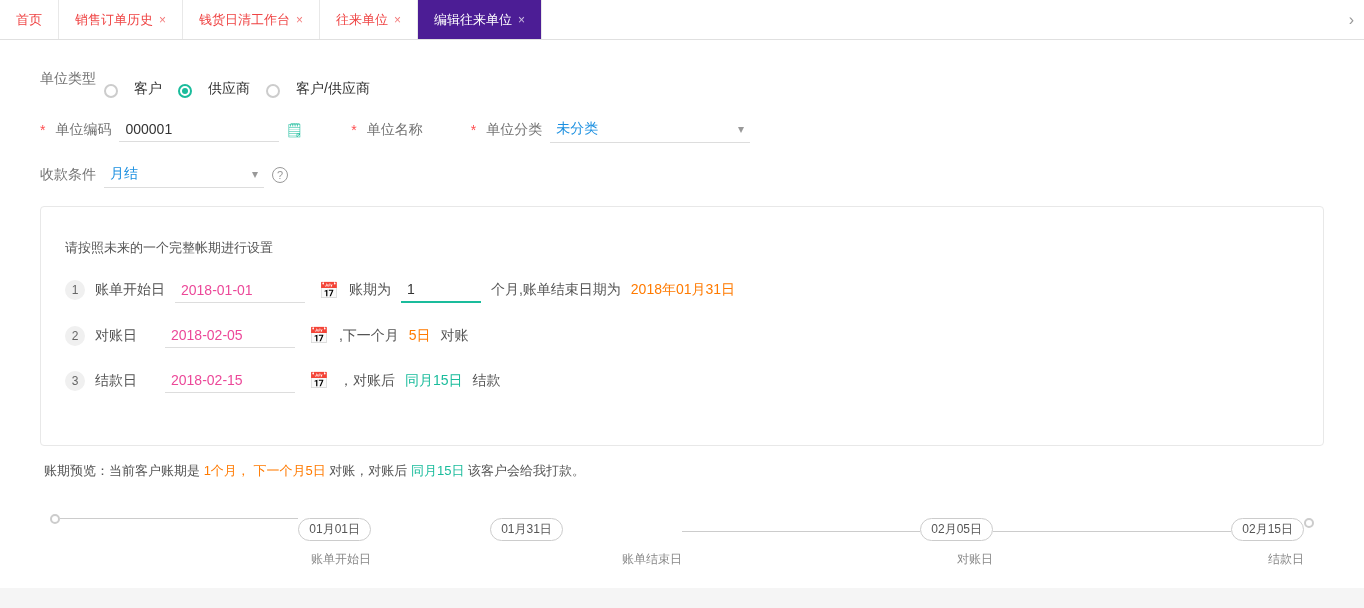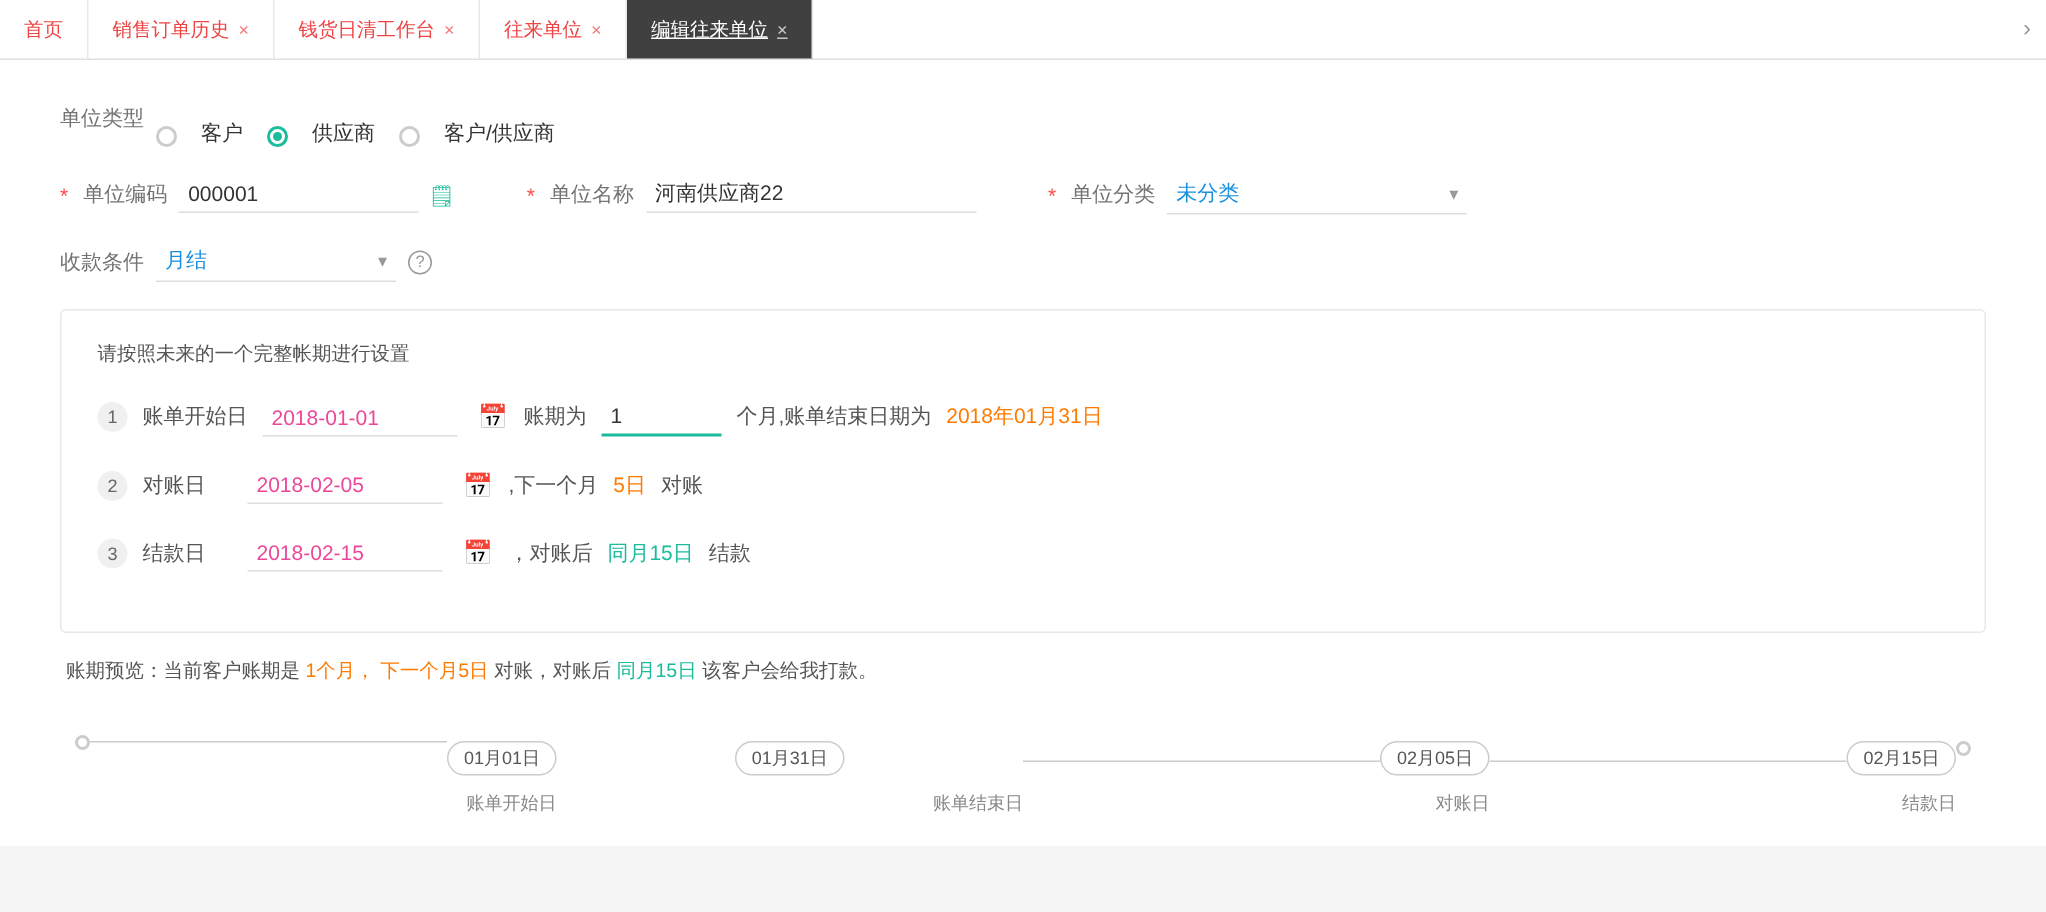--- a/index.html
+++ b/index.html
@@ -18,23 +18,22 @@
       align-items: center;
       padding: 0 16px;
       cursor: pointer;
       font-size: 13px;
       color: #ef4444;
       border-right: 1px solid #e8e8e8;
       white-space: nowrap;
       gap: 6px;
     }
     .tab-item.active {
-      background: #404040;
+      background: #4c1d95;
       color: #fff;
-      text-decoration: underline;
     }
     .tab-close {
       font-size: 12px;
       opacity: 0.7;
     }
     .tab-item.active .tab-close { color: #fff; }
     .tab-nav-right {
       margin-left: auto;
       display: flex;
       align-items: center;
@@ -136,21 +135,21 @@
       justify-content: center;
       font-size: 11px;
       color: #999;
       cursor: pointer;
     }
 
     
     .section-box {
       border: 1px solid #e8e8e8;
       border-radius: 4px;
-      padding: 20px 24px;
+      padding: 32px 24px;
       margin-bottom: 16px;
     }
     .section-title {
       font-size: 13px;
       color: #555;
       margin-bottom: 20px;
     }
 
     
     .step-row {
@@ -287,21 +286,20 @@
   <div class="form-row">
     <span class="required-star">*</span>
     <span class="form-label">单位编码</span>
     <div class="unit-code-area">
       <input class="form-input" value="000001" style="">
       <span class="copy-icon">🗒</span>
     </div>
 
     <span style="margin-left:40px;" class="required-star">*</span>
     <span class="form-label">单位名称</span>
-    <input class="form-input form-input-wide" value="河南供应商22" style="">
 
     <span style="margin-left:40px;" class="required-star">*</span>
     <span class="form-label">单位分类</span>
     <div class="select-dropdown">
       <span class="select-text">未分类</span>
       <span class="chevron-down">▾</span>
     </div>
   </div>
 
   <div class="form-row">

